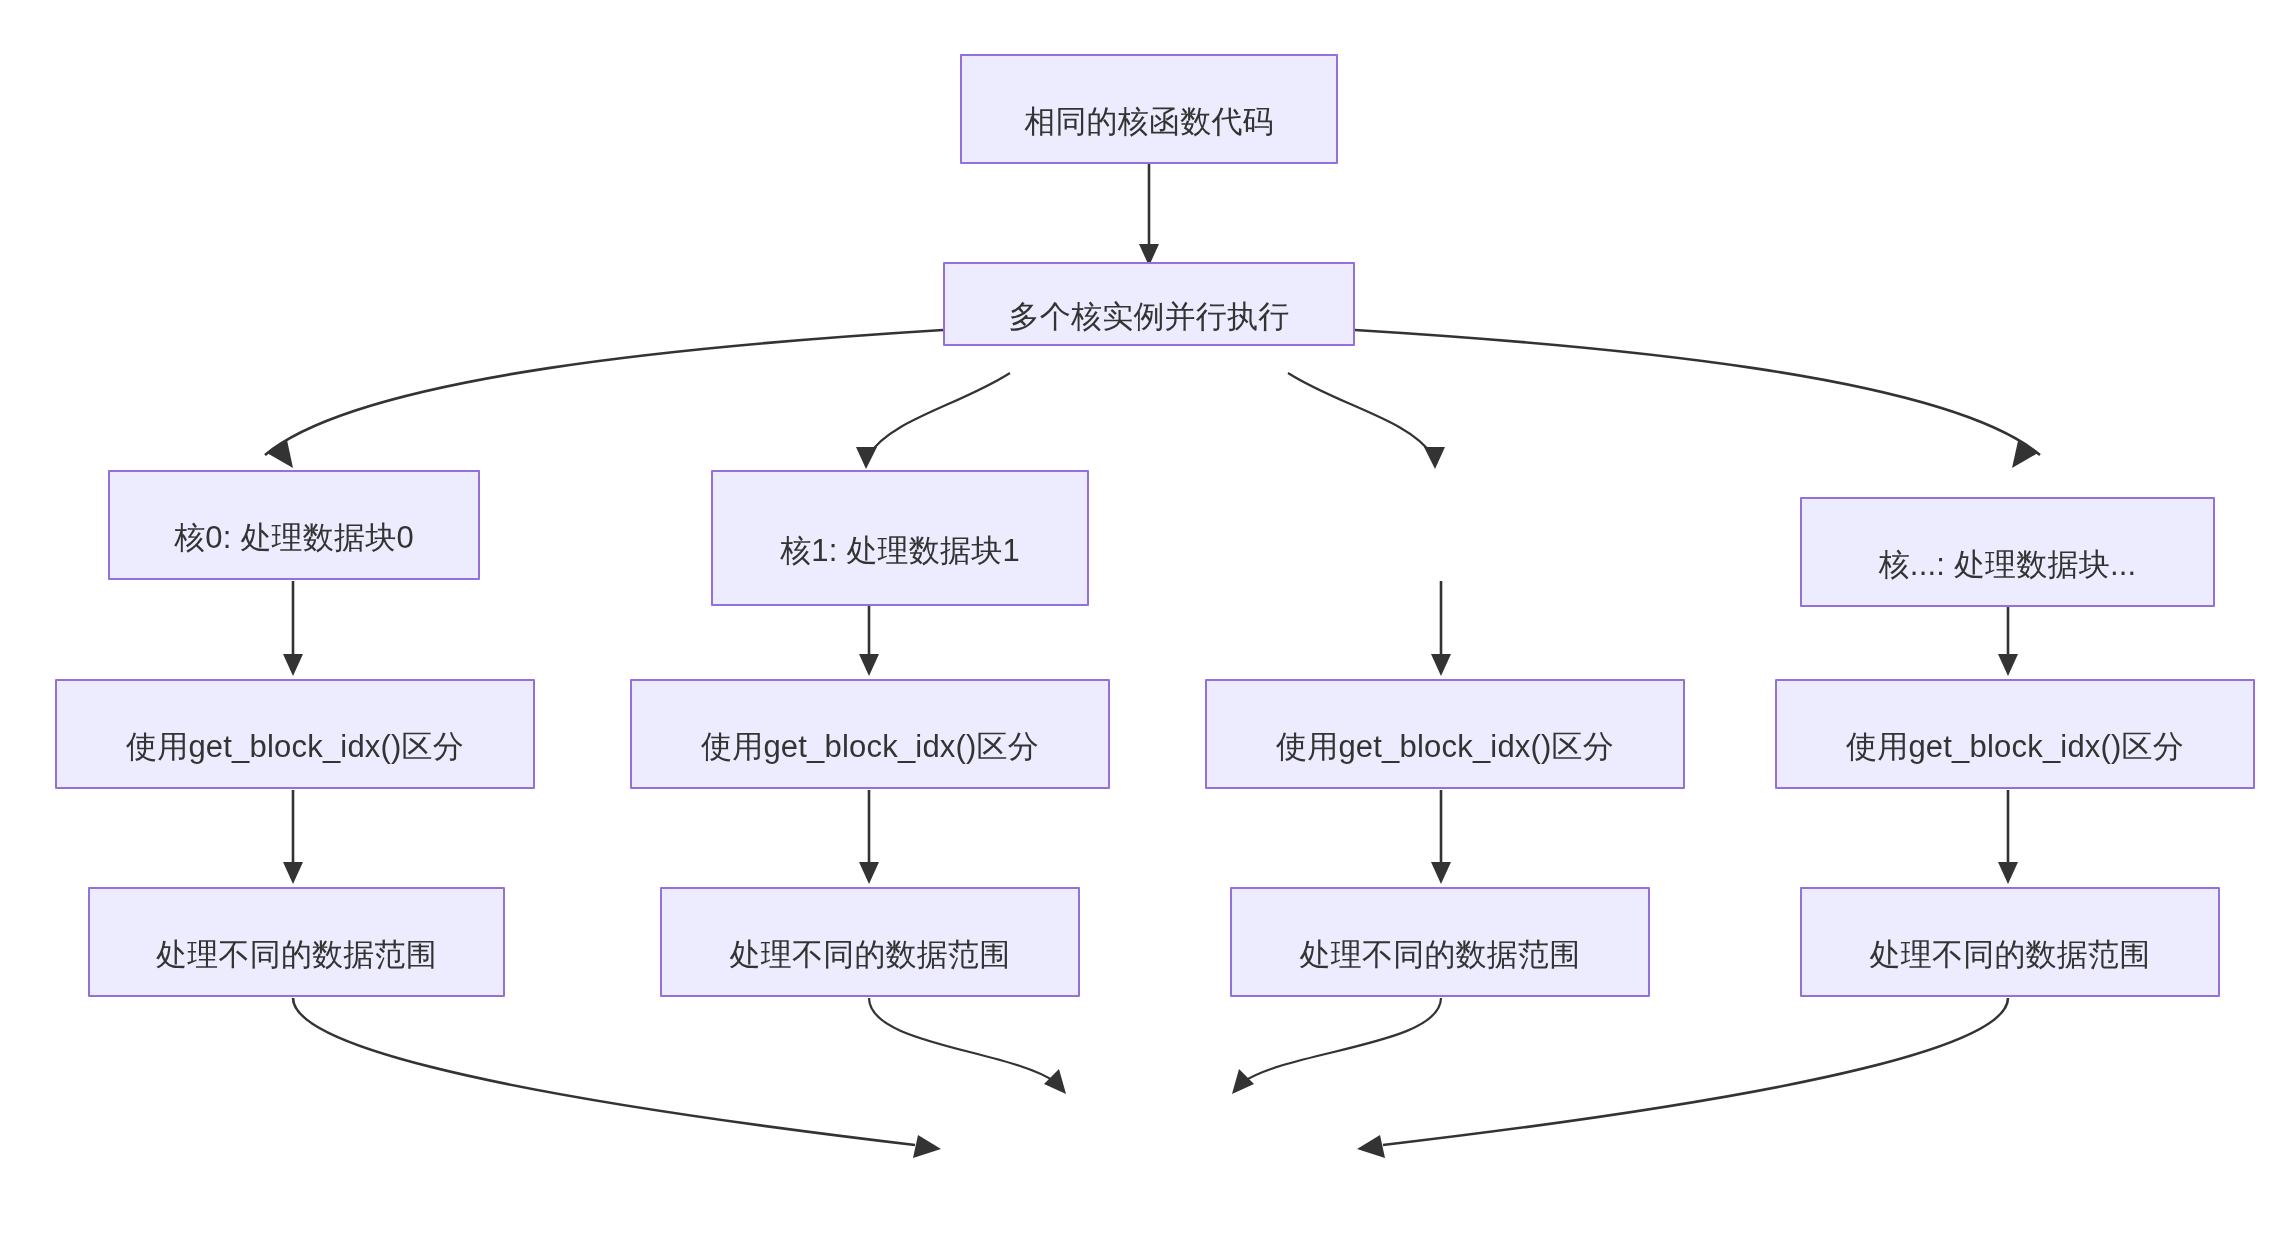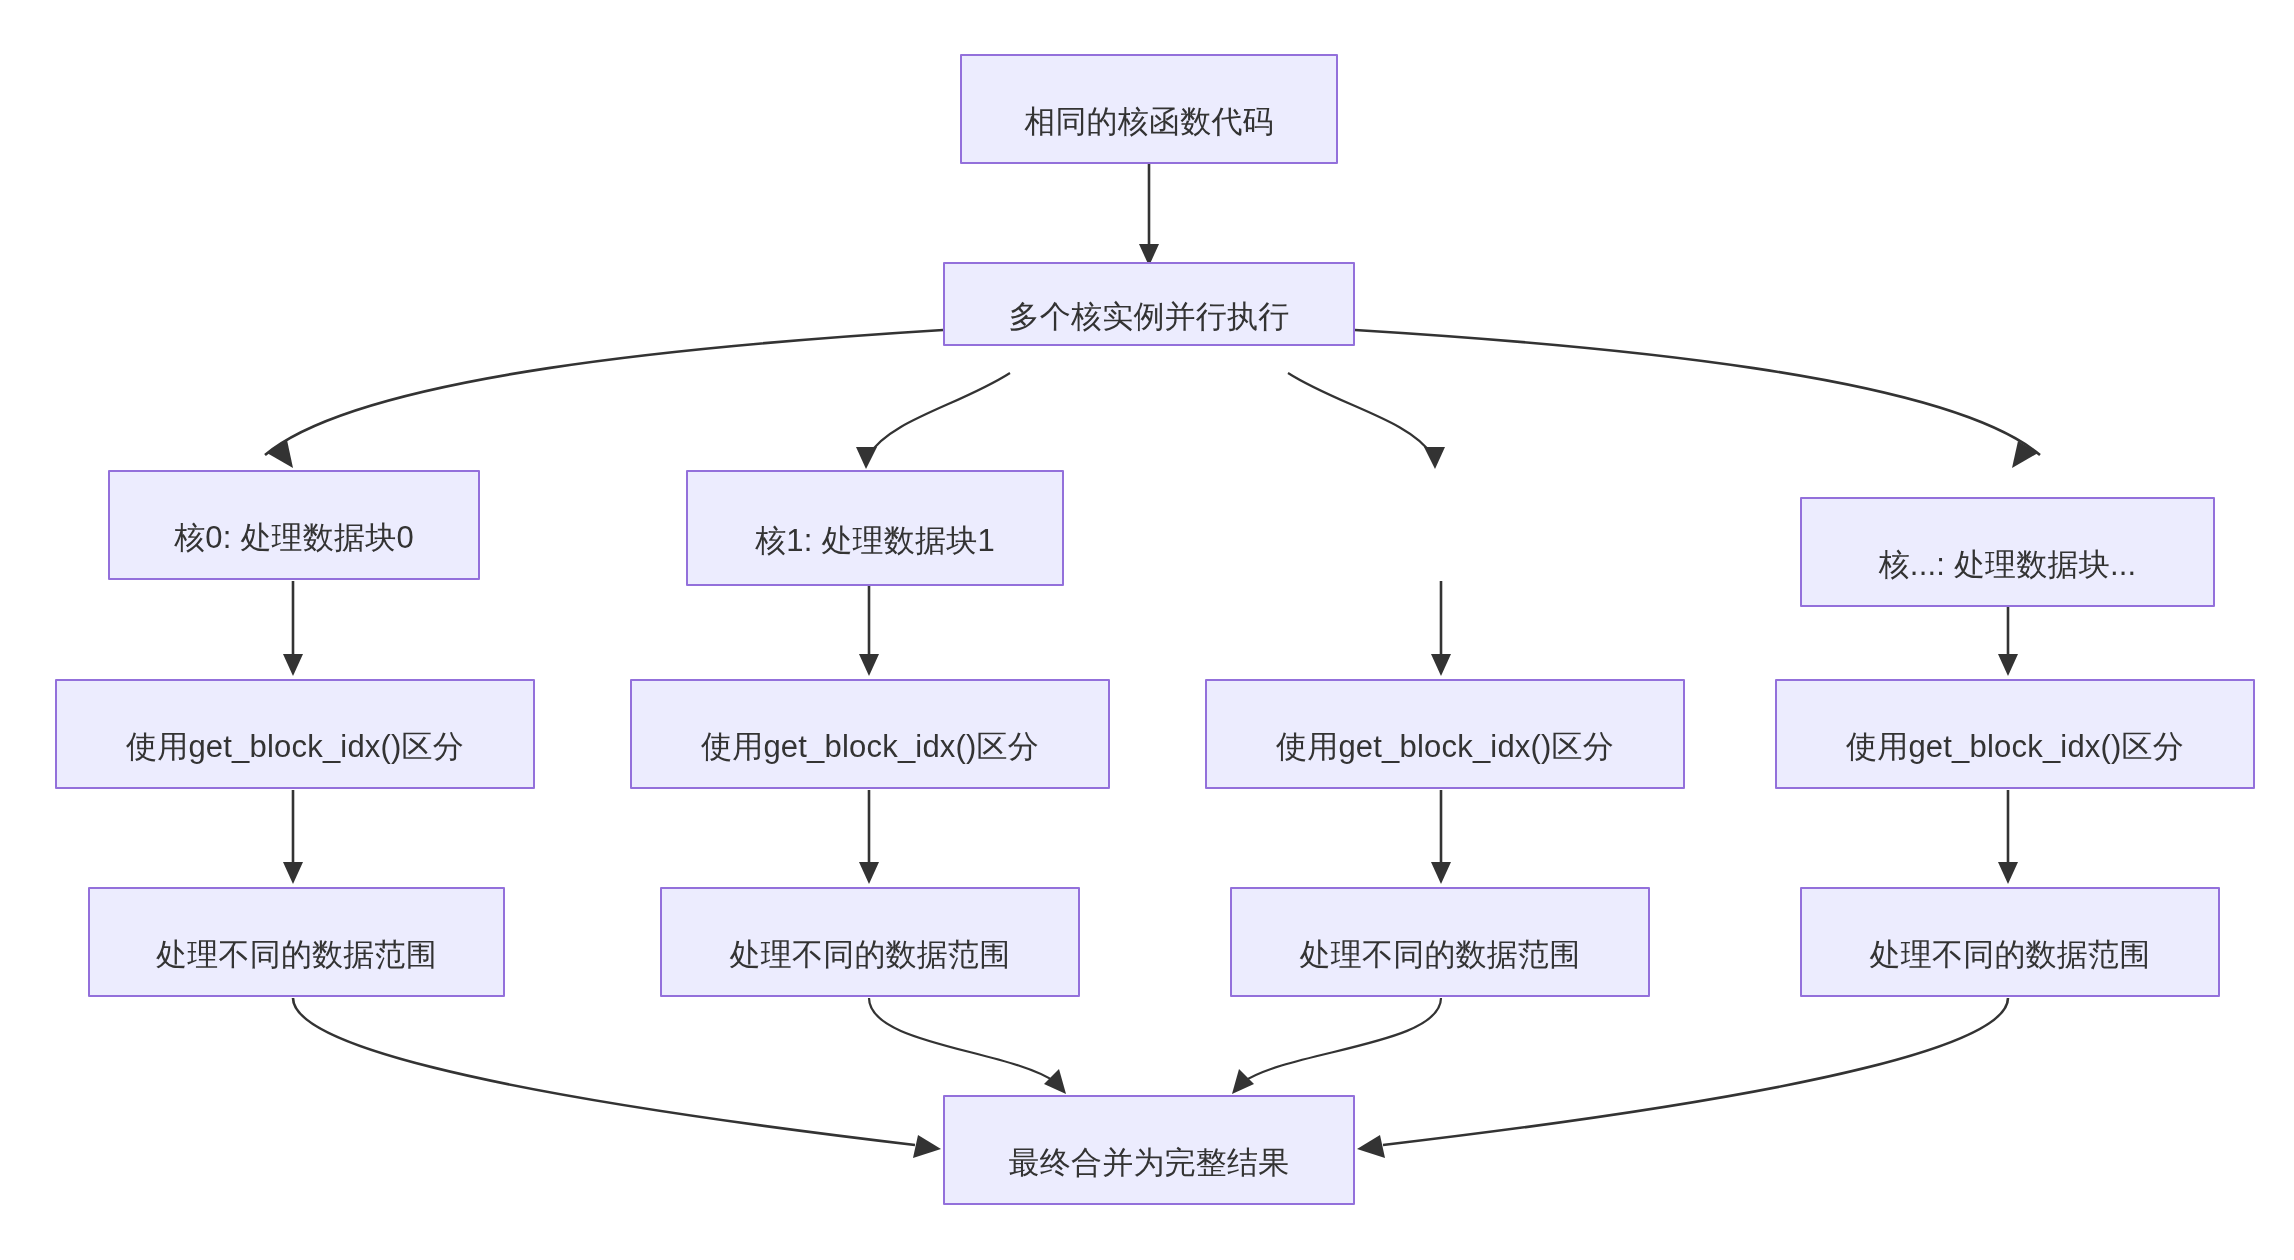--- a/index.html
+++ b/index.html
@@ -151,21 +151,21 @@
     <span class="node-label">相同的核函数代码</span>
   </div>
 
   <div class="node" style="left:943px; top:262px; width:412px; height:84px;">
     <span class="node-label">多个核实例并行执行</span>
   </div>
 
   <div class="node" style="left:108px; top:470px; width:372px; height:110px;">
     <span class="node-label">核0: 处理数据块0</span>
   </div>
-  <div class="node" style="left:686px; top:470px; width:378px; height:116px;align-items:center;">
+  <div class="node" style="left:711px; top:470px; width:378px; height:136px;align-items:center;">
     <span class="node-label">核1: 处理数据块1</span>
   </div>
   <div class="node" style="left:1800px; top:497px; width:415px; height:110px;">
     <span class="node-label">核...: 处理数据块...</span>
   </div>
 
   <div class="node" style="left:55px; top:679px; width:480px; height:110px;">
     <span class="node-label">使用get_block_idx()区分</span>
   </div>
   <div class="node" style="left:630px; top:679px; width:480px; height:110px;">
@@ -184,17 +184,14 @@
   <div class="node" style="left:660px; top:887px; width:420px; height:110px;">
     <span class="node-label">处理不同的数据范围</span>
   </div>
   <div class="node" style="left:1230px; top:887px; width:420px; height:110px;">
     <span class="node-label">处理不同的数据范围</span>
   </div>
   <div class="node" style="left:1800px; top:887px; width:420px; height:110px;">
     <span class="node-label">处理不同的数据范围</span>
   </div>
 
-  <div class="node" style="left:943px; top:1095px; width:412px; height:110px;">
-    <span class="node-label">最终合并为完整结果</span>
-  </div>
 
 </div>
 
 </body></html>

